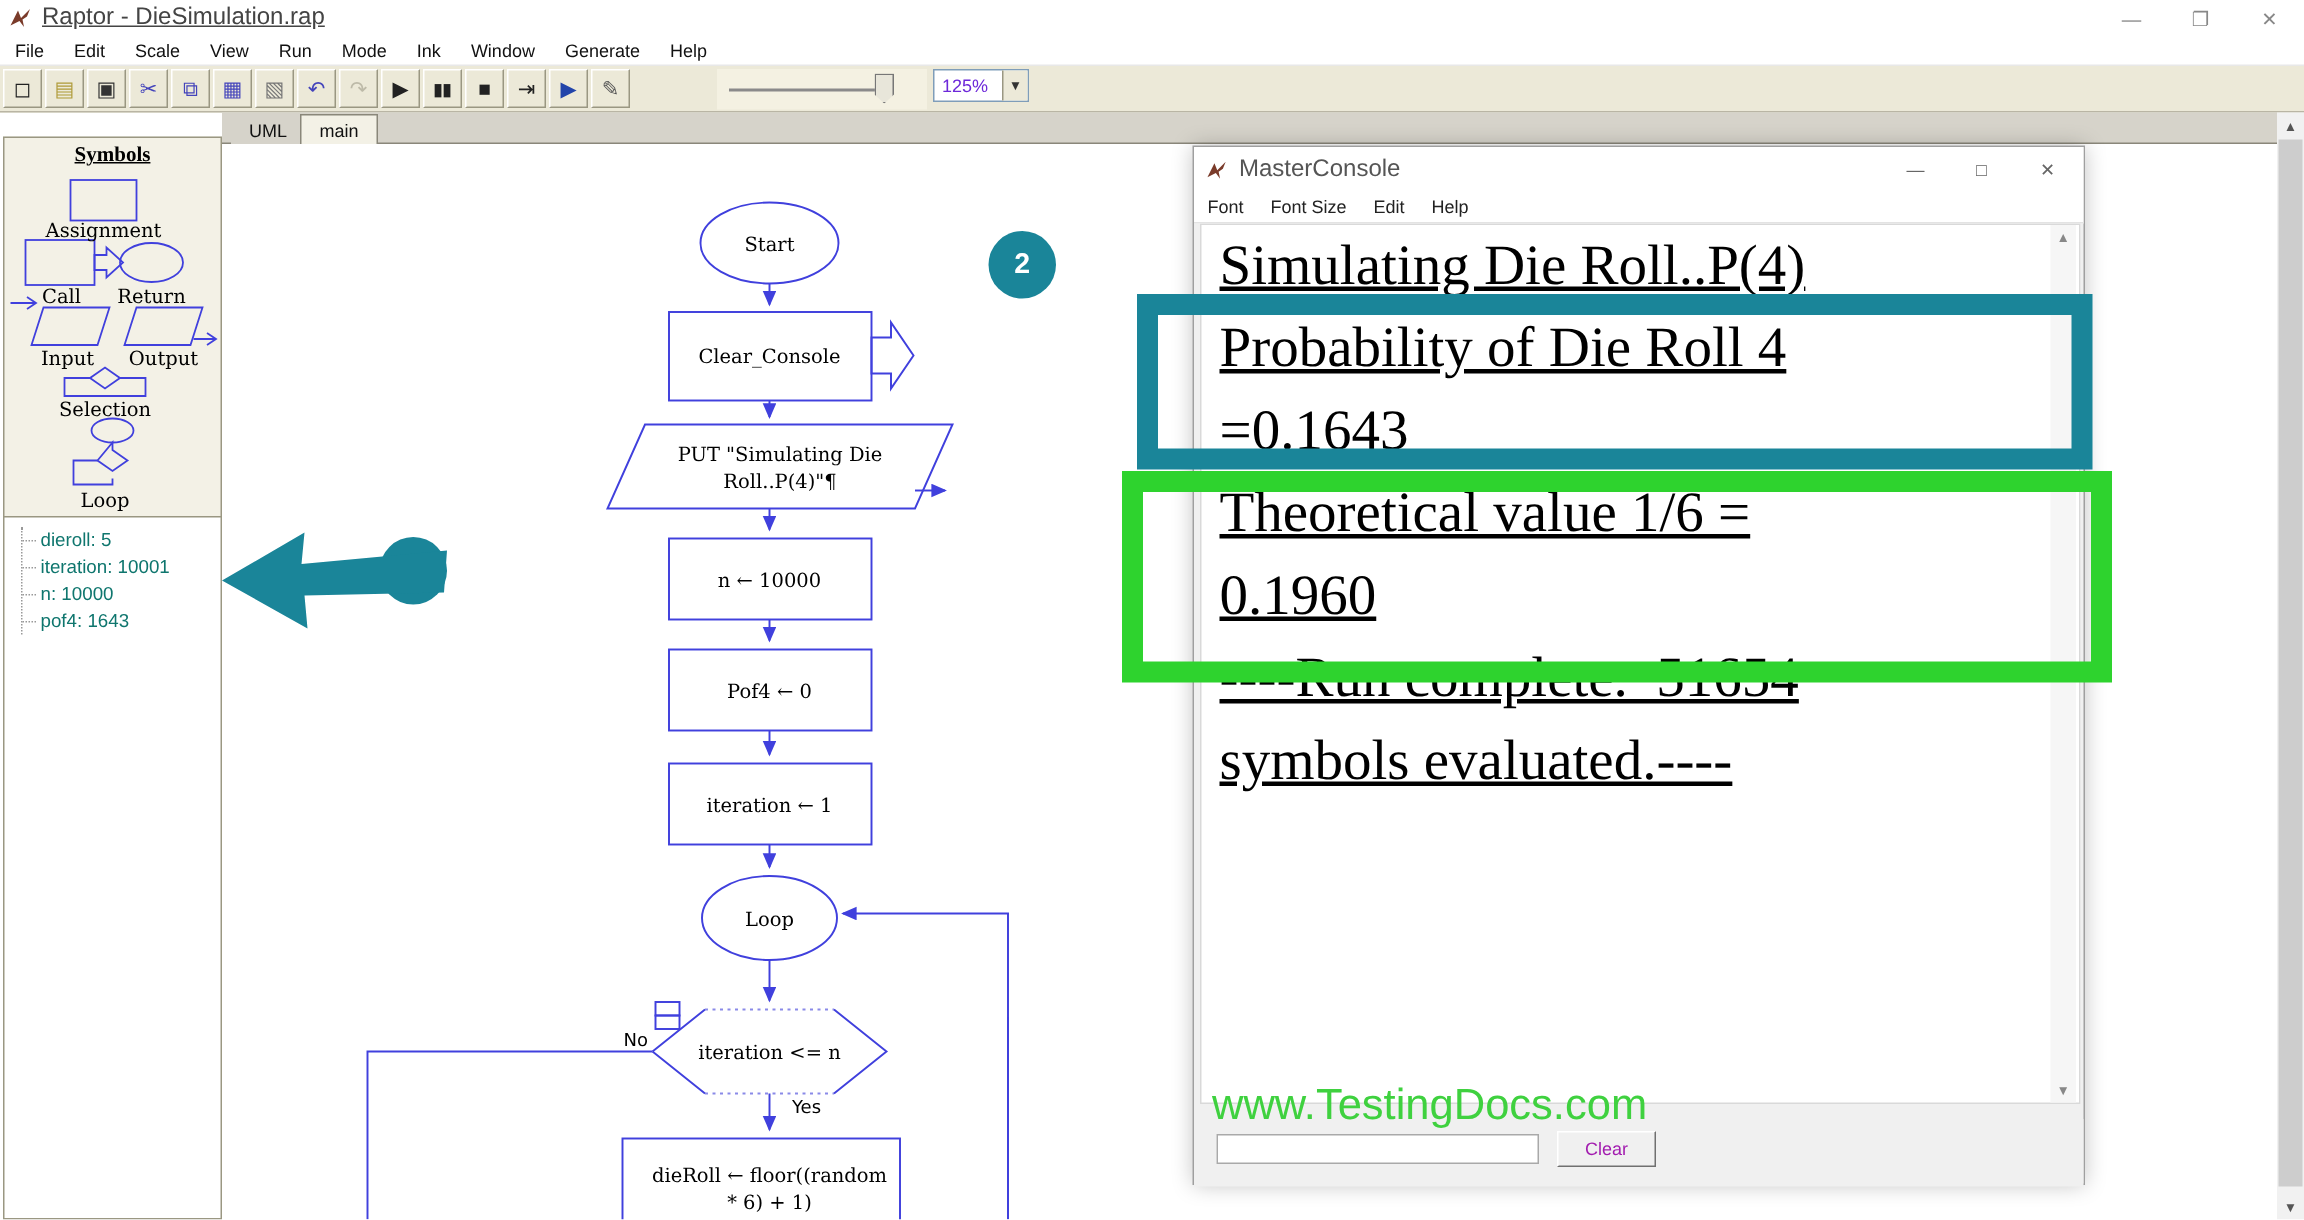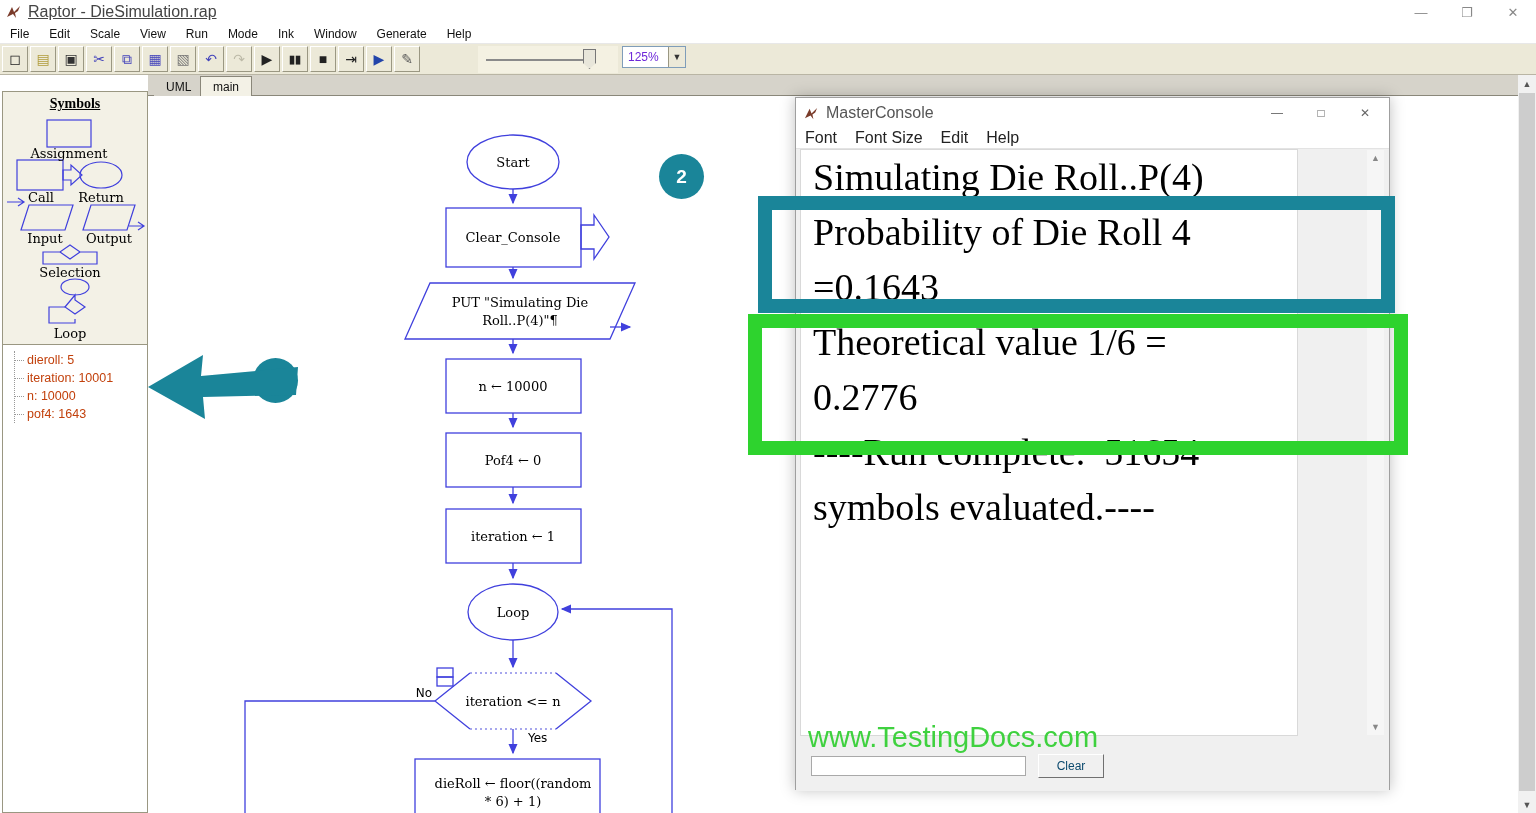--- a/index.html
+++ b/index.html
@@ -43,21 +43,21 @@
                       font-size:9px; color:#333; }
 
   
   .symbols-panel { position:absolute; left:2px; top:78px; width:146px; height:264px;
                    background:#f3f1e6; border:1px solid #9a9782;margin-top:13px; }
   .symbols-title { text-align:center; font-family:"Liberation Serif", serif; font-weight:bold;
                    text-decoration:underline; font-size:14px; padding-top:4px; color:#000; }
   .watch-panel { position:absolute; left:2px; top:344px; width:146px; height:469px;
                  background:#fff; border:1px solid #9a9782; padding:6px 0 0 6px; }
   .watch-list { list-style:none; border-left:1px dotted #999; margin-left:5px; }
-  .watch-list li { position:relative; padding-left:12px; font-size:12.5px; color:#c2410c;
+  .watch-list li { position:relative; padding-left:12px; font-size:12.5px; color:#0f766e;
                    line-height:18px; white-space:nowrap; }
   .watch-list li::before { content:""; position:absolute; left:0; top:9px; width:9px;
                            border-top:1px dotted #999; }
 
   
   .tabstrip { position:absolute; left:148px; top:75px; width:1370px; height:21px;
               background:#d6d3ca; border-bottom:1px solid #8a877a; }
   .tab { position:absolute; top:3px; height:18px; padding:0 12px; font-size:12px; color:#111;
          display:flex; align-items:center; }
   .tab.inactive { left:6px; background:#d6d3ca; }
@@ -78,39 +78,39 @@
   
   .console-win { position:absolute; left:795px; top:97px; width:595px; height:693px;
                  background:#f0f0f0; border:1px solid #9f9f9f; box-shadow:0 0 14px rgba(0,0,0,.25); }
   .console-title { position:absolute; left:0; top:0; width:100%; height:30px; background:#fff;
                    display:flex; align-items:center; }
   .console-title .app-icon { width:15px; height:15px; margin:0 7px 0 8px; }
   .console-title .t { font-size:16px; color:#555; }
   .console-controls { position:absolute; right:2px; top:0; height:30px; display:flex; }
   .console-controls .win-btn { width:44px; height:30px; font-size:12px; color:#666; }
   .console-menu { position:absolute; left:0; top:30px; width:100%; height:21px; background:#fff;
-                  display:flex; align-items:center; font-size:16px; color:#222;
+                  display:flex; align-items:center; font-size:12px; color:#222;
                   border-bottom:1px solid #e3e3e3; }
   .console-menu span { padding:2px 9px; }
-  .console-text { position:absolute; left:4px; top:51px; width:498px; height:587px; background:#fff;
-                  border:1px solid #d9d9d9; overflow:hidden; }
+  .console-text { position:absolute; left:4px; top:51px; width:587px; height:587px; background:#fff;
+                  border:1px solid #d9d9d9; overflow:hidden;text-decoration:underline; }
   .console-line { font-family:"Liberation Serif", serif; font-size:38px; line-height:55px;
                   color:#000; padding-left:12px; white-space:pre; }
   .console-vscroll { position:absolute; right:5px; top:52px; width:17px; height:585px; background:#f6f6f6; }
   .console-vscroll .arrow { width:17px; height:16px; color:#888; font-size:9px;
                             display:flex; align-items:center; justify-content:center; }
   .console-vscroll .arrow.dn { position:absolute; bottom:0; }
   .watermark { position:absolute; left:12px; top:623px; font-size:29px; color:#3fd13f;
                font-family:"Liberation Sans", sans-serif; z-index:3; }
   .console-bottom { position:absolute; left:0; top:648px; width:100%; height:45px; background:#f0f0f0; }
   .console-input { position:absolute; left:15px; top:10px; width:215px; height:20px;
                    border:1px solid #a9a9a9; background:#fff; font-size:13px; padding:0 4px; }
   .clear-btn { position:absolute; left:242px; top:8px; width:66px; height:24px;
                background:#f0f0f0; border:1px solid; border-color:#fff #707070 #707070 #fff;
-               font-size:12px; color:#0c4a6e; display:flex; align-items:center; justify-content:center; }
+               font-size:12px; color:#a21caf; display:flex; align-items:center; justify-content:center; }
 
   
   .anno-box { position:absolute; z-index:10; }
   .teal-box  { left:758px; top:196px; width:637px; height:117px; border:14px solid #1a8599; }
   .green-box { left:748px; top:314px; width:660px; height:141px; border:14px solid #2ed32e; }
   .anno-circle { position:absolute; z-index:11; width:45px; height:45px; border-radius:50%;
                  background:#1a8599; color:#fff; font-size:19px; font-weight:bold;
                  display:flex; align-items:center; justify-content:center; }
   .circle-1 { left:253px; top:358px; }
   .circle-2 { left:659px; top:154px; }
@@ -314,21 +314,21 @@
       <span>Font</span>
       <span>Font Size</span>
       <span>Edit</span>
       <span>Help</span>
     </div>
     <div class="console-text">
       <div class="console-line">Simulating Die Roll..P(4)</div>
       <div class="console-line">Probability of Die Roll 4</div>
       <div class="console-line">=0.1643</div>
       <div class="console-line">Theoretical value 1/6 =</div>
-      <div class="console-line">0.2776</div>
+      <div class="console-line">0.1960</div>
       <div class="console-line">----Run complete.  51654</div>
       <div class="console-line">symbols evaluated.----</div>
     </div>
     <div class="console-vscroll">
       <div class="arrow">▲</div>
       <div class="arrow dn">▼</div>
     </div>
     <div class="watermark">www.TestingDocs.com</div>
     <div class="console-bottom">
       <input class="console-input" value="" style="">

